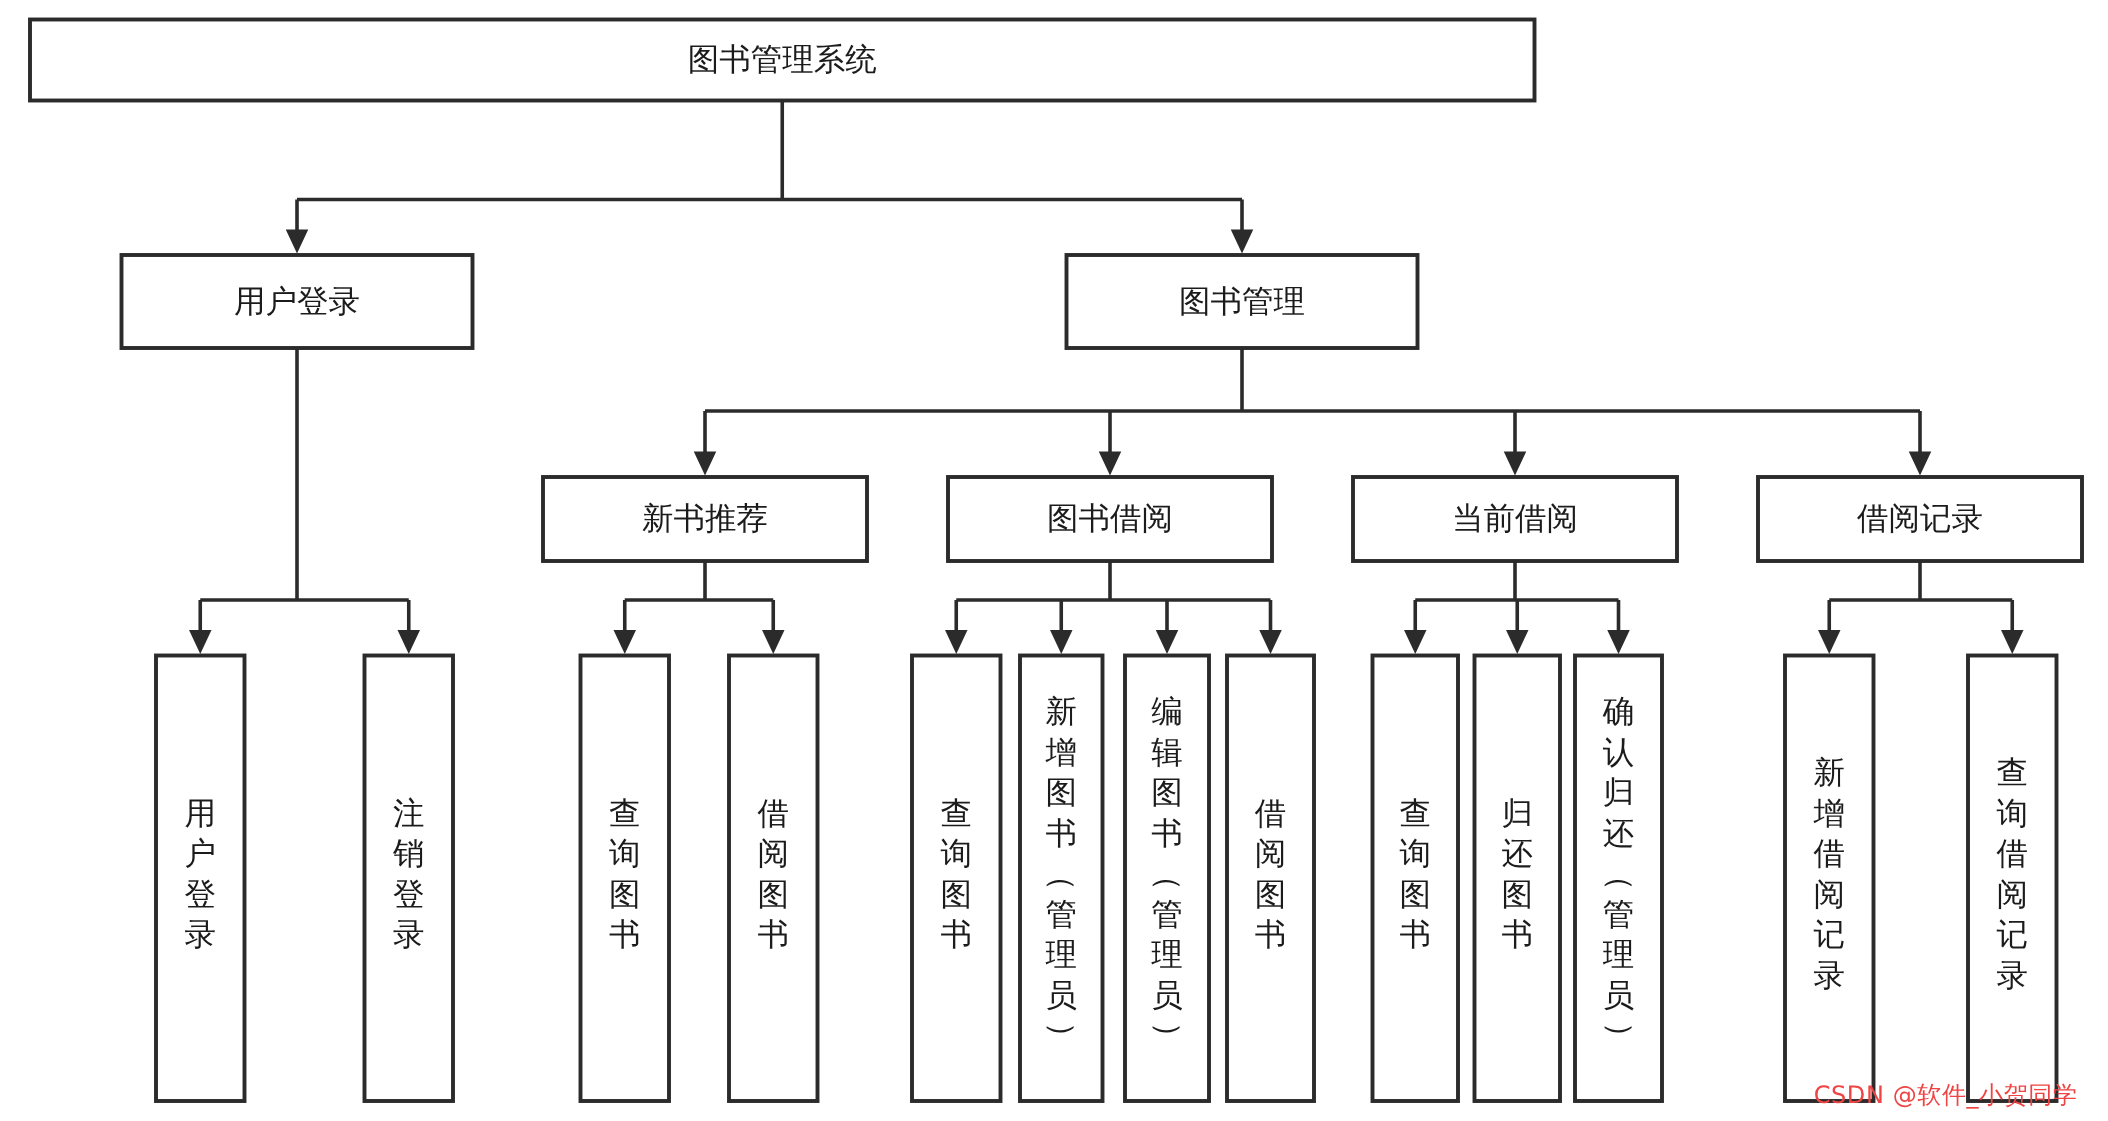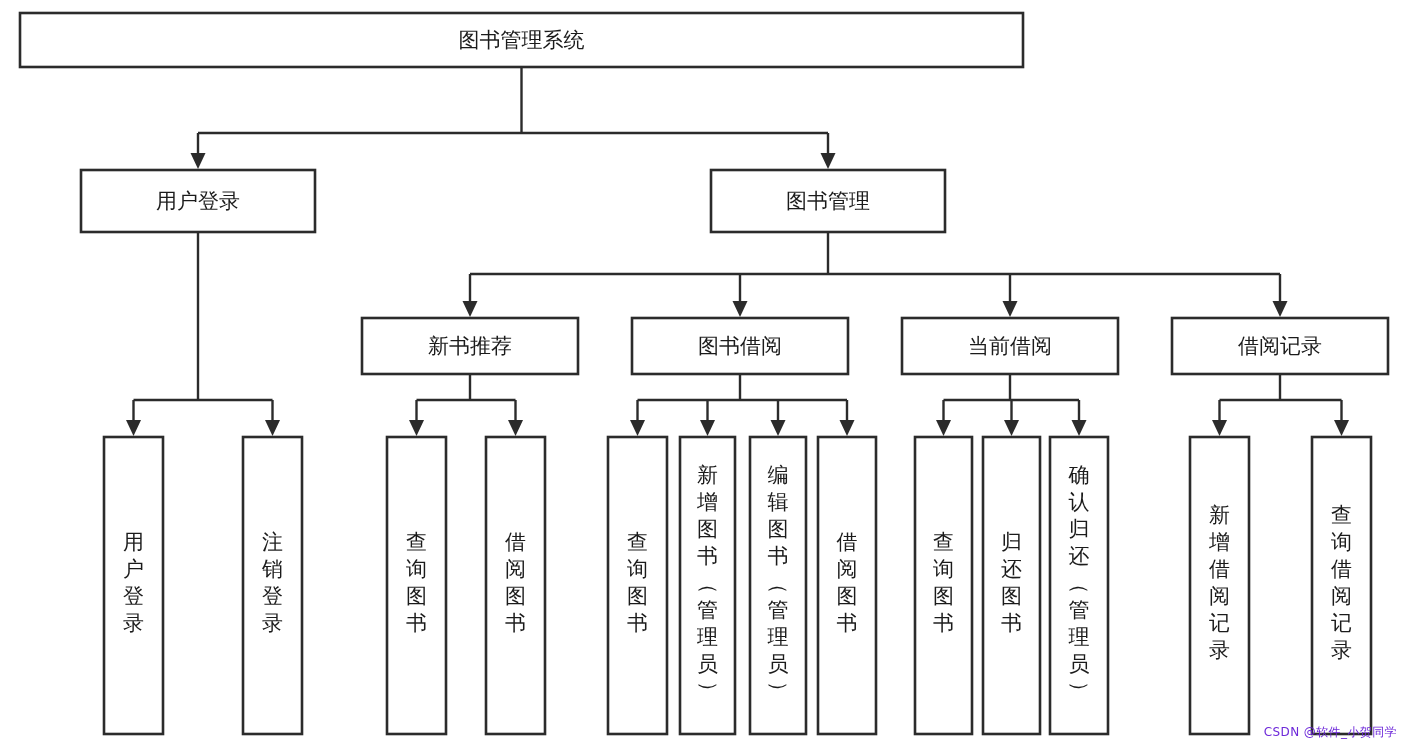--- a/index.html
+++ b/index.html
@@ -50,25 +50,25 @@
     dominant-baseline: middle;
   }
   .node-label-vertical {
     fill: #1b1b1b;
     font-family: "DejaVu Sans", "Liberation Sans", sans-serif;
     font-size: 21px;
     text-anchor: middle;
   }
   .watermark {
     position: absolute;
-    right: 8px;
+    right: 20px;
     bottom: 6px;
     font-family: "DejaVu Sans", "Liberation Sans", sans-serif;
-    font-size: 12px;
-    color: #6d28d9;
+    font-size: 16px;
+    color: #ef4444;
     letter-spacing: 0.4px;
     white-space: nowrap;
     user-select: none;
   }
 </style>
 </head>
 <body>
 
 <div id="diagram-root">
   <svg class="diagram-svg" viewBox="0 0 1405 747" xmlns="http://www.w3.org/2000/svg">

